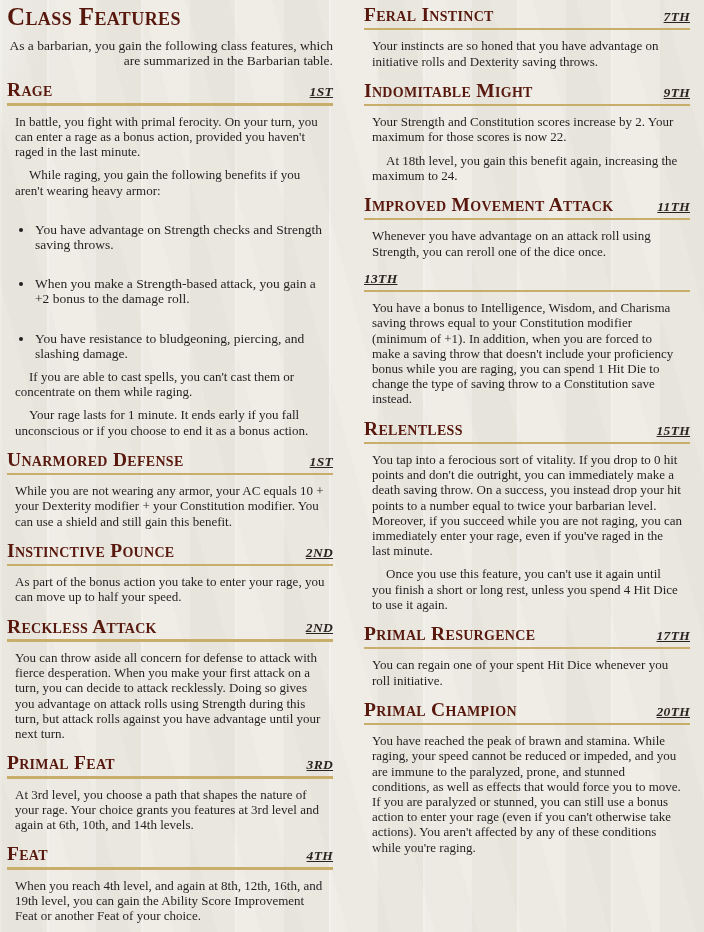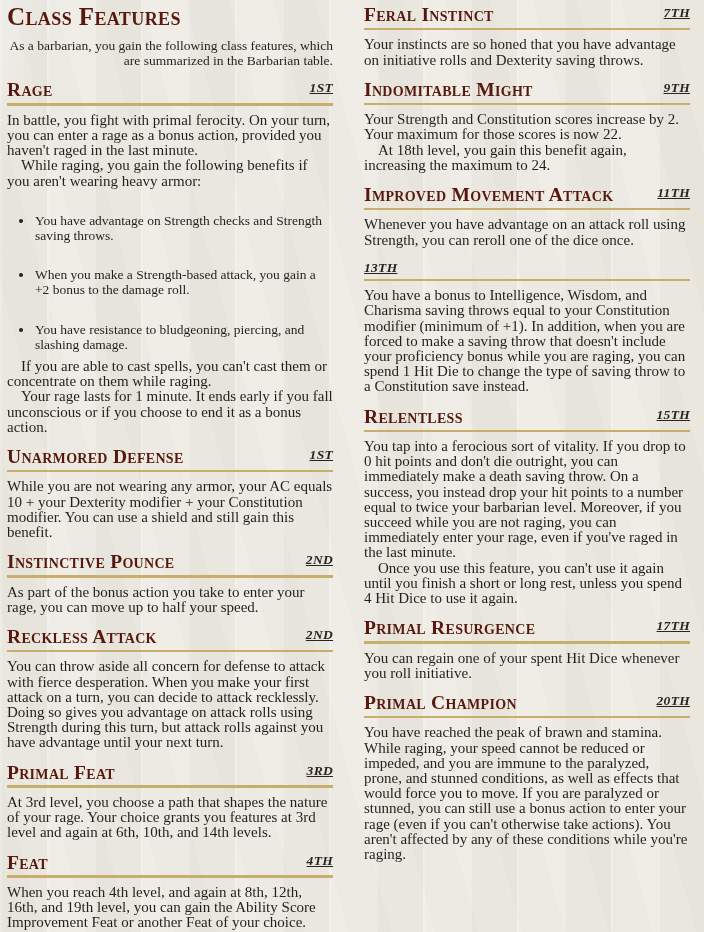--- a/index.html
+++ b/index.html
@@ -40,21 +40,21 @@
   .intro{
     margin:0;
     font-size:13.5px;
     line-height:15.2px;
     text-align:right;
   }
   section.feature{margin-top:12px;}
   .col > section.feature:first-child{margin-top:2px;}
   .feature-head{
     display:flex;
-    align-items:flex-start;
+    align-items:flex-end;
     justify-content:space-between;
   }
   .feature-title{
     font-variant:small-caps;
     font-weight:700;
     font-size:19.5px;
     line-height:1.02;
     letter-spacing:.3px;
     color:var(--heading);
     margin:0;
@@ -68,22 +68,22 @@
     white-space:nowrap;
     letter-spacing:.3px;
     text-decoration:underline;
   }
   .gold-rule{
     height:2.5px;
     background:var(--rule-gold);
     margin:3px 0 7px 0;
   }
   .feature p{
-    margin:0;
-    font-size:15px;
+    margin:8px;
+    font-size:13px;
     line-height:15.2px;
   }
   .feature p + p,
   .feature ul + p{text-indent:14px;}
   .feature ul{
     margin:7px 0;
     padding:0 0 0 27px;
     font-size:13.5px;
     line-height:15.2px;
     list-style:disc outside;

